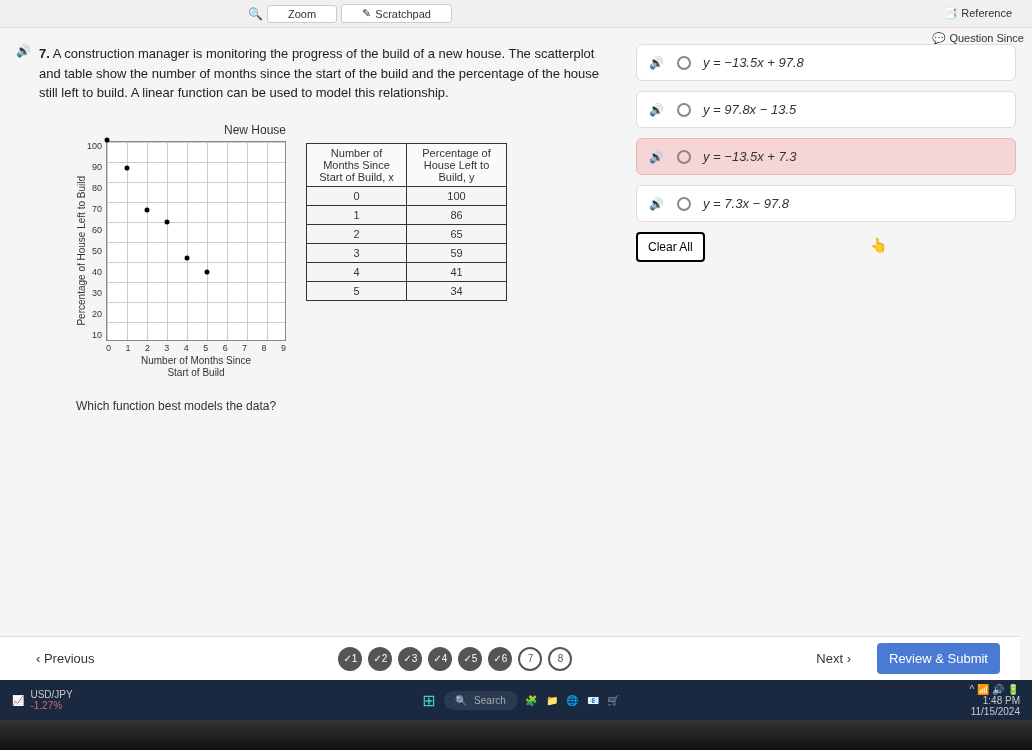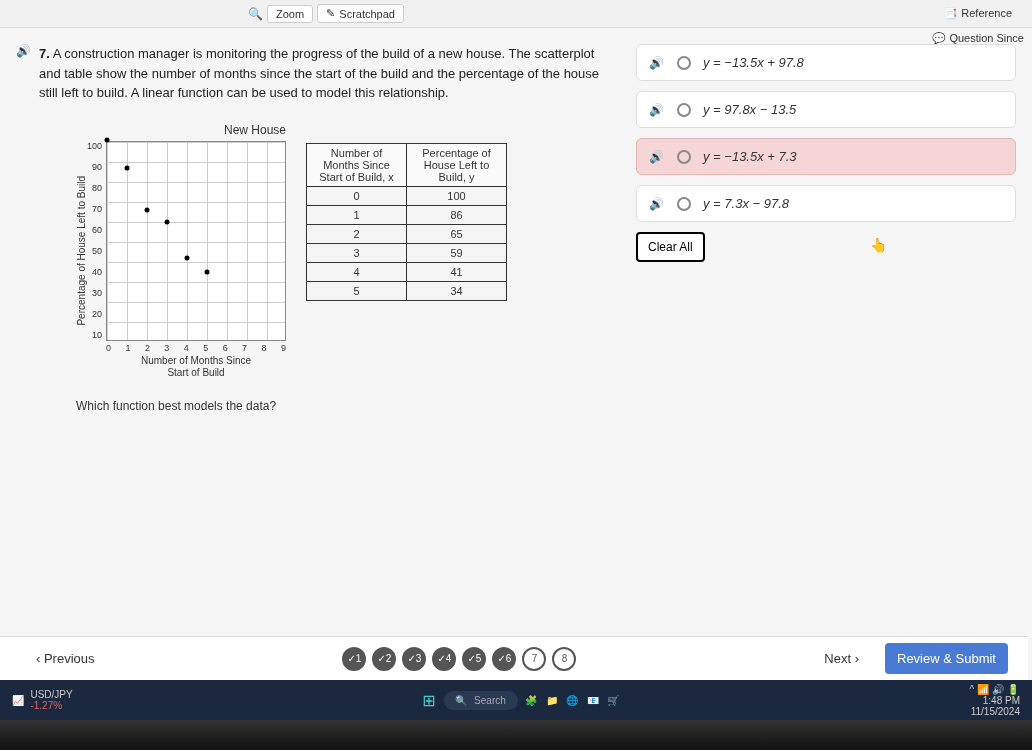--- a/index.html
+++ b/index.html
@@ -1,21 +1,21 @@
 <!DOCTYPE html>
 <html><head>
 <meta charset="utf-8">
 <style>
 * { box-sizing: border-box; margin: 0; padding: 0; }
 body { font-family: Arial, sans-serif; background: #e8e8e8; width: 1032px; height: 750px; overflow: hidden; font-size: 12px; color: #333; }
 .page { background: #f5f5f5; height: 680px; position: relative; }
 .top-toolbar { height: 28px; background: #f0f0f0; display: flex; align-items: center; justify-content: space-between; padding: 0 8px; border-bottom: 1px solid #ddd; }
 .tool-left { display: flex; align-items: center; gap: 4px; margin-left: 240px; }
 .tool-right { display: flex; align-items: center; gap: 12px; font-size: 11px; flex-direction: column; }
-.tool-btn { display: inline-flex; align-items: center; gap: 4px; padding: 2px 8px; border: 1px solid #ccc; border-radius: 3px; background: #fff; font-size: 11px; cursor: pointer; }
+.tool-btn { display: inline-flex; align-items: center; gap: 4px; padding: 2px 20px; border: 1px solid #ccc; border-radius: 3px; background: #fff; font-size: 11px; cursor: pointer; }
 .content { display: flex; padding: 16px; gap: 20px; }
 .left-col { flex: 1; }
 .right-col { width: 380px; }
 .q-header { display: flex; gap: 8px; margin-bottom: 12px; }
 .q-text { font-size: 13px; line-height: 1.5; color: #222; }
 .chart-area { margin: 20px 0 10px 60px; display: flex; align-items: flex-start; gap: 20px; }
 .chart-title { text-align: right; font-size: 12px; margin-bottom: 4px; }
 .axis-label-y { writing-mode: vertical-rl; transform: rotate(180deg); font-size: 10px; text-align: center; }
 .grid-box { width: 180px; height: 200px; border: 1px solid #888; background: #fff; position: relative; background-image: linear-gradient(to right, #ccc 1px, transparent 1px), linear-gradient(to bottom, #ccc 1px, transparent 1px); background-size: 20px 20px; }
 .dot { position: absolute; width: 5px; height: 5px; background: #000; border-radius: 50%; transform: translate(-50%, 50%); }
@@ -24,21 +24,21 @@
 .axis-label-x { font-size: 10px; text-align: center; width: 180px; margin-top: 2px; line-height: 1.2; }
 table.data { border-collapse: collapse; font-size: 11px; margin-top: 20px; }
 table.data th, table.data td { border: 1px solid #333; padding: 3px 10px; text-align: center; }
 table.data th { font-weight: normal; background: #fafafa; }
 .sub-q { font-size: 12px; margin: 20px 0 0 60px; }
 .answer { display: flex; align-items: center; gap: 12px; padding: 10px 12px; border: 1px solid #ddd; border-radius: 6px; background: #fff; margin-bottom: 10px; font-size: 13px; }
 .answer.sel { background: #f5d5d5; border-color: #e8b5b5; }
 .radio { width: 14px; height: 14px; border: 2px solid #888; border-radius: 50%; flex-shrink: 0; }
 .speak { width: 16px; text-align: center; color: #666; font-size: 12px; }
 .clear-btn { padding: 6px 10px; border: 2px solid #000000; background: #fff; border-radius: 4px; font-size: 12px; cursor: pointer; }
-.bottom-nav { position: absolute; bottom: 0; left: 0; right: 4px; height: 44px; background: #fff; border-top: 1px solid #ddd; display: flex; align-items: center; justify-content: space-between; padding: 0 20px; }
+.bottom-nav { position: absolute; bottom: 0; left: 0; right: 12px; height: 44px; background: #fff; border-top: 1px solid #ddd; display: flex; align-items: center; justify-content: space-between; padding: 0 20px; }
 .nav-btn { padding: 6px 16px; border: none; background: transparent; font-size: 13px; cursor: pointer; color: #333; }
 .nav-btn.submit { background: #4a7bd4; color: #fff; border-radius: 4px; padding: 8px 12px; }
 .bubbles { display: flex; gap: 6px; }
 .bubble { width: 24px; height: 24px; border-radius: 50%; display: flex; align-items: center; justify-content: center; font-size: 10px; color: #fff; background: #555; }
 .bubble.done { background: #555; }
 .bubble.cur { background: #fff; color: #555; border: 2px solid #555; }
 .taskbar { height: 40px; background: #1a2940; display: flex; align-items: center; justify-content: space-between; padding: 0 12px; color: #ccc; font-size: 10px; }
 .tb-left { display: flex; align-items: center; gap: 6px; }
 .tb-center { display: flex; align-items: center; gap: 8px; }
 .search-pill { background: #2a3a52; border-radius: 16px; padding: 4px 12px; display: flex; align-items: center; gap: 6px; color: #aaa; }

